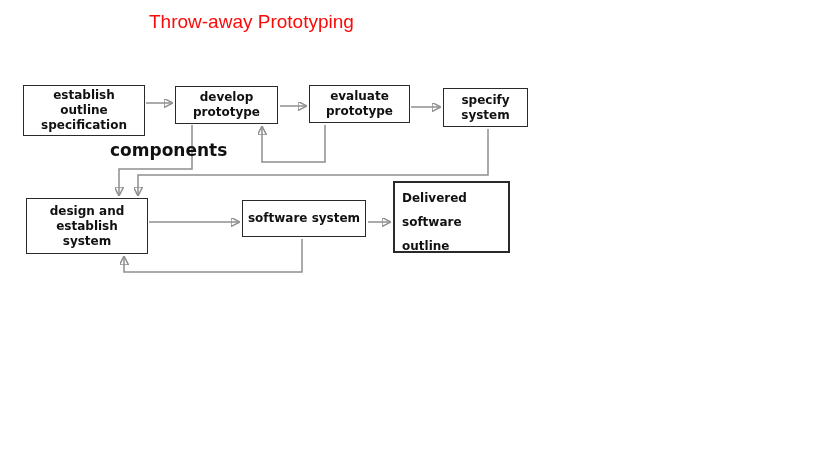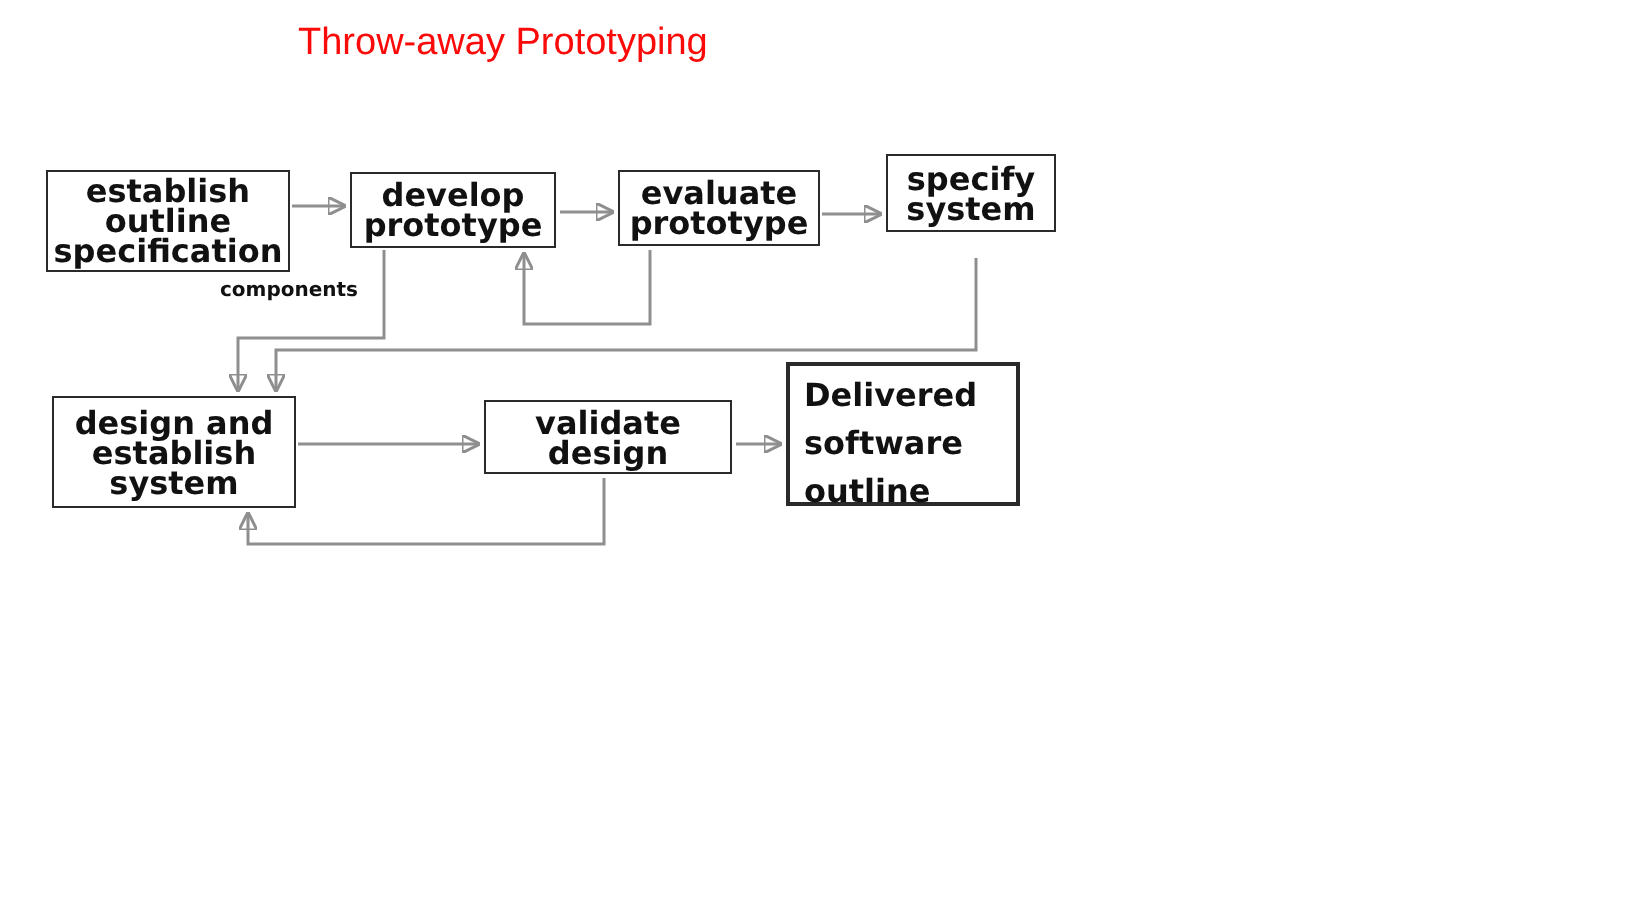--- a/index.html
+++ b/index.html
@@ -30,49 +30,49 @@
     fill: none;
     stroke: var(--connector-color, #8f8f8f);
     stroke-width: 1.5;
   }
   .node {
     position: absolute;
     box-sizing: border-box;
     border: 1.5px solid var(--box-border, #2a2a2a);
     background: #ffffff;
     color: var(--text-color, #111111);
-    font-size: 16px;
+    font-size: 12px;
     font-weight: 600;
     line-height: 15px;
     display: flex;
     align-items: center;
     justify-content: center;
     text-align: center;
     white-space: pre-line;
   }
   .n-establish { left: 23px;  top: 85px;  width: 122px; height: 51px; }
   .n-develop   { left: 175px; top: 86px;  width: 103px; height: 38px; }
   .n-evaluate  { left: 309px; top: 85px;  width: 101px; height: 38px; }
-  .n-specify   { left: 443px; top: 77px;  width: 85px;  height: 39px; }
+  .n-specify   { left: 443px; top: 88px;  width: 85px;  height: 39px; }
   .n-design    { left: 26px;  top: 198px; width: 122px; height: 56px; }
   .n-validate  { left: 242px; top: 200px; width: 124px; height: 37px; }
   .n-delivered {
     left: 393px; top: 181px; width: 117px; height: 72px;
     border-width: 2px;
     align-items: flex-start;
     justify-content: flex-start;
     text-align: left;
     line-height: 24px;
     padding: 3px 0 0 7px;
   }
   .edge-label {
     position: absolute;
     left: 110px;
     top: 140px;
-    font-size: 10px;
+    font-size: 17px;
     font-weight: 600;
     color: var(--text-color, #111111);
     white-space: nowrap;
   }
 </style>
 </head>
 <body>
 
 <div class="stage" style="--title-color: #fb0a0a; --box-border: #2a2a2a; --connector-color: #8f8f8f; --text-color: #111111; --bg: #ffffff;">
 
@@ -100,20 +100,20 @@
 specification</div>
   <div class="node n-develop">develop
 prototype</div>
   <div class="node n-evaluate">evaluate
 prototype</div>
   <div class="node n-specify">specify
 system</div>
   <div class="node n-design">design and
 establish
 system</div>
-  <div class="node n-validate">validate design</div>
+  <div class="node n-validate">software system</div>
   <div class="node n-delivered">Delivered
 software
 outline</div>
 
   <div class="edge-label">components</div>
 
 </div>
 
 </body></html>

